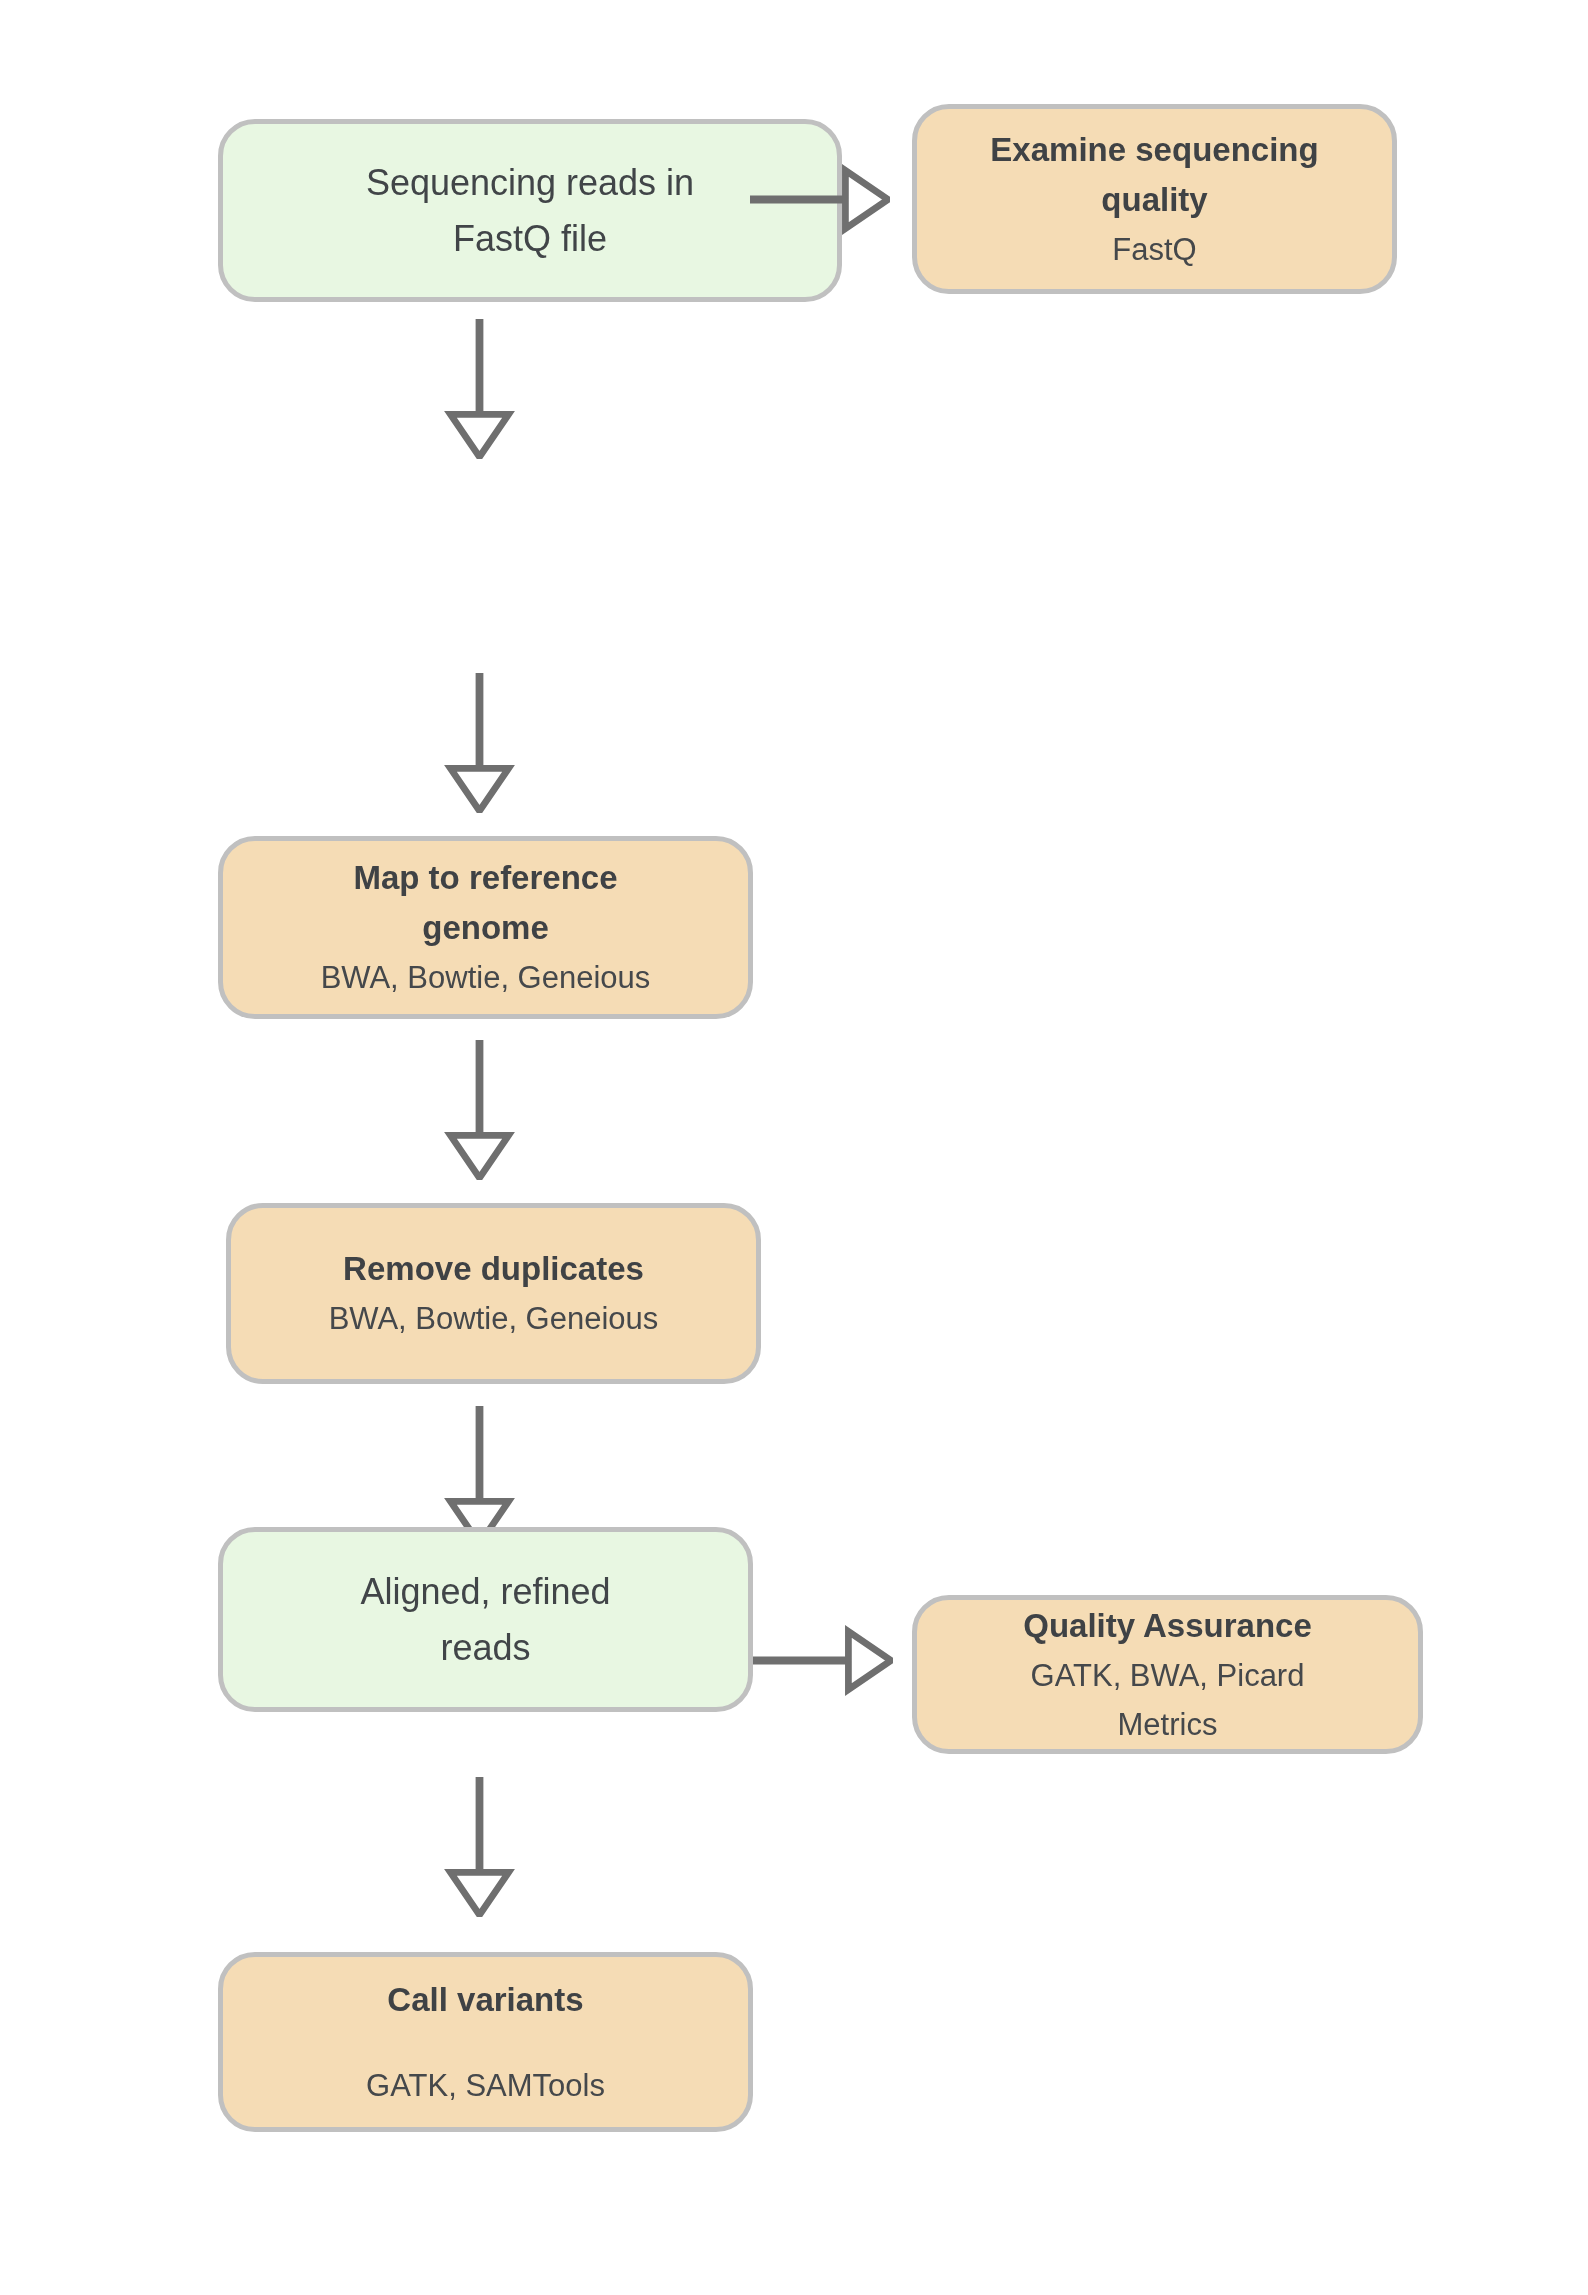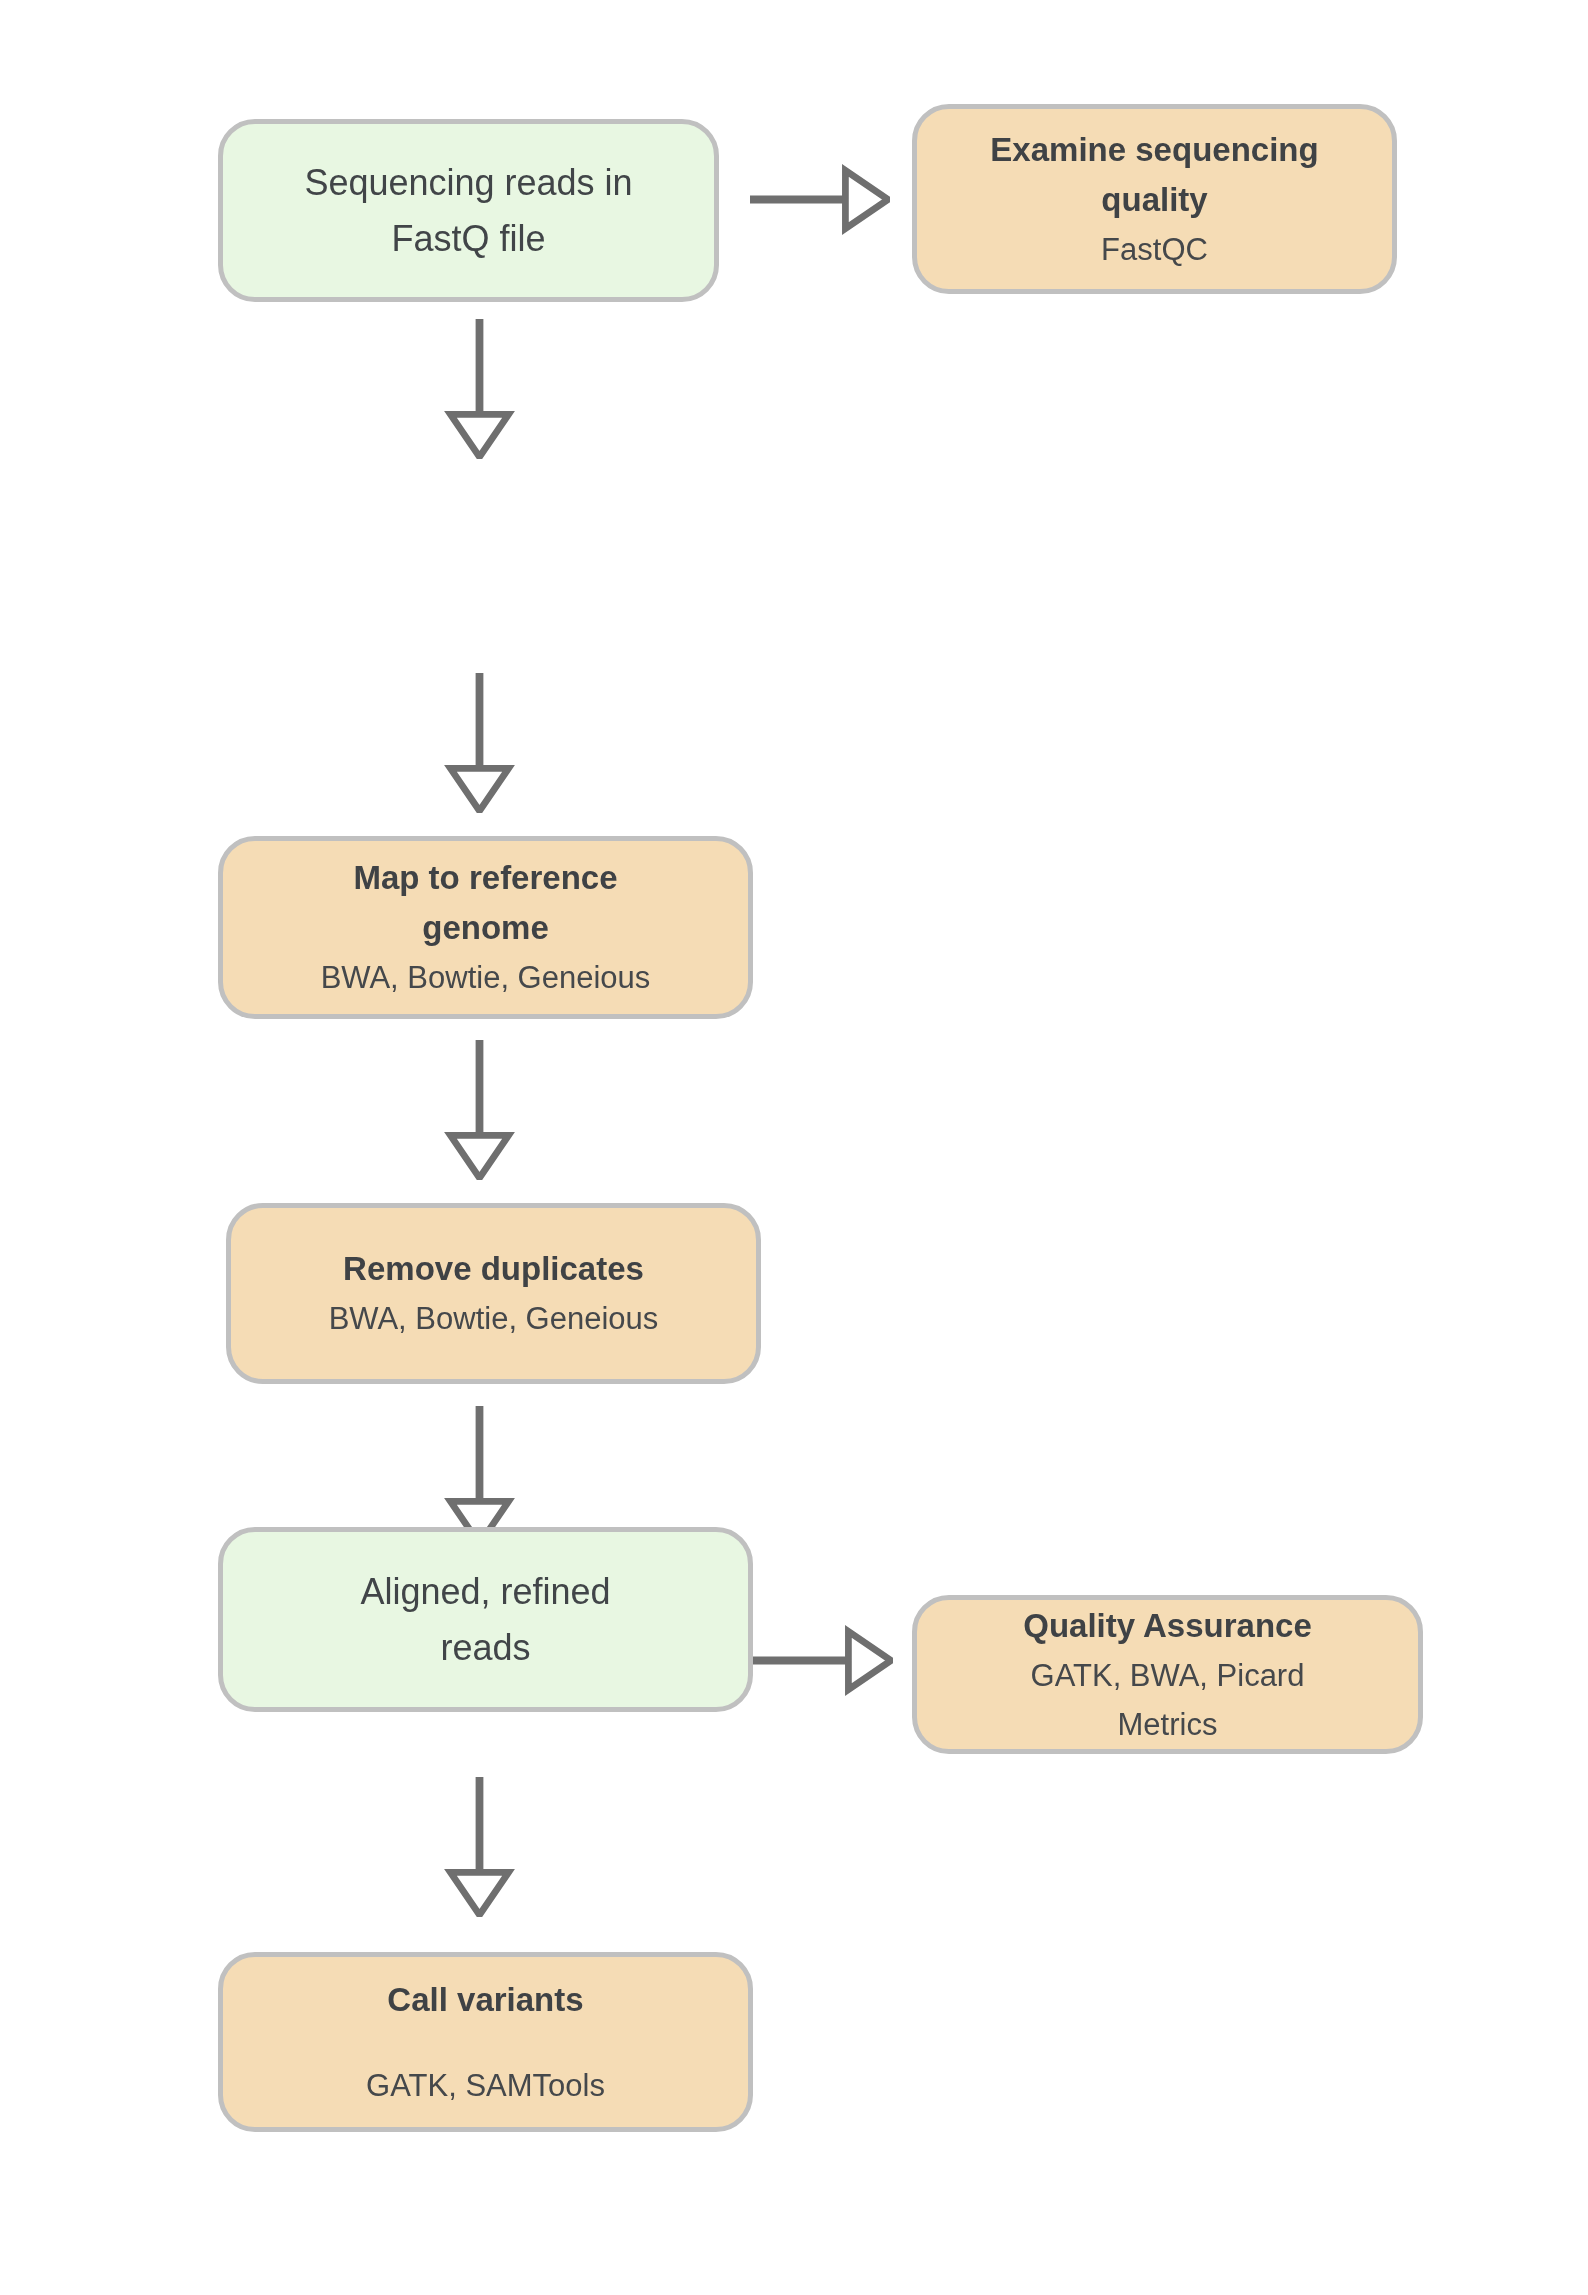--- a/index.html
+++ b/index.html
@@ -49,34 +49,34 @@
   }
   .arrow {
     position: absolute;
   }
 </style>
 </head>
 <body>
 
 <div class="canvas">
 
-  <div class="node data" style="left:218px; top:119px; width:501px; height:183px;">
+  <div class="node data" style="left:218px; top:119px; width:624px; height:183px;">
     <div class="data-line">Sequencing reads in</div>
     <div class="data-line">FastQ file</div>
   </div>
 
   <svg class="arrow" style="left:750px; top:158px;" width="140" height="83" viewBox="0 0 270 160">
     <line x1="0" y1="80" x2="184" y2="80" stroke="#6f6f6f" stroke-width="15"></line>
     <polygon points="184,24 184,136 266,80" fill="#ffffff" stroke="#6f6f6f" stroke-width="13"></polygon>
   </svg>
 
   <div class="node process" style="left:912px; top:104px; width:485px; height:190px;">
     <div class="title-line">Examine sequencing</div>
     <div class="title-line">quality</div>
-    <div class="tool-line">FastQC</div>
+    <div class="tool-line">FastQ</div>
   </div>
 
   <svg class="arrow" style="left:438px; top:319px;" width="83" height="140" viewBox="0 0 160 270">
     <line x1="80" y1="0" x2="80" y2="184" stroke="#6f6f6f" stroke-width="15"></line>
     <polygon points="24,184 136,184 80,266" fill="#ffffff" stroke="#6f6f6f" stroke-width="13"></polygon>
   </svg>
 
 
   <svg class="arrow" style="left:438px; top:673px;" width="83" height="140" viewBox="0 0 160 270">
     <line x1="80" y1="0" x2="80" y2="184" stroke="#6f6f6f" stroke-width="15"></line>

